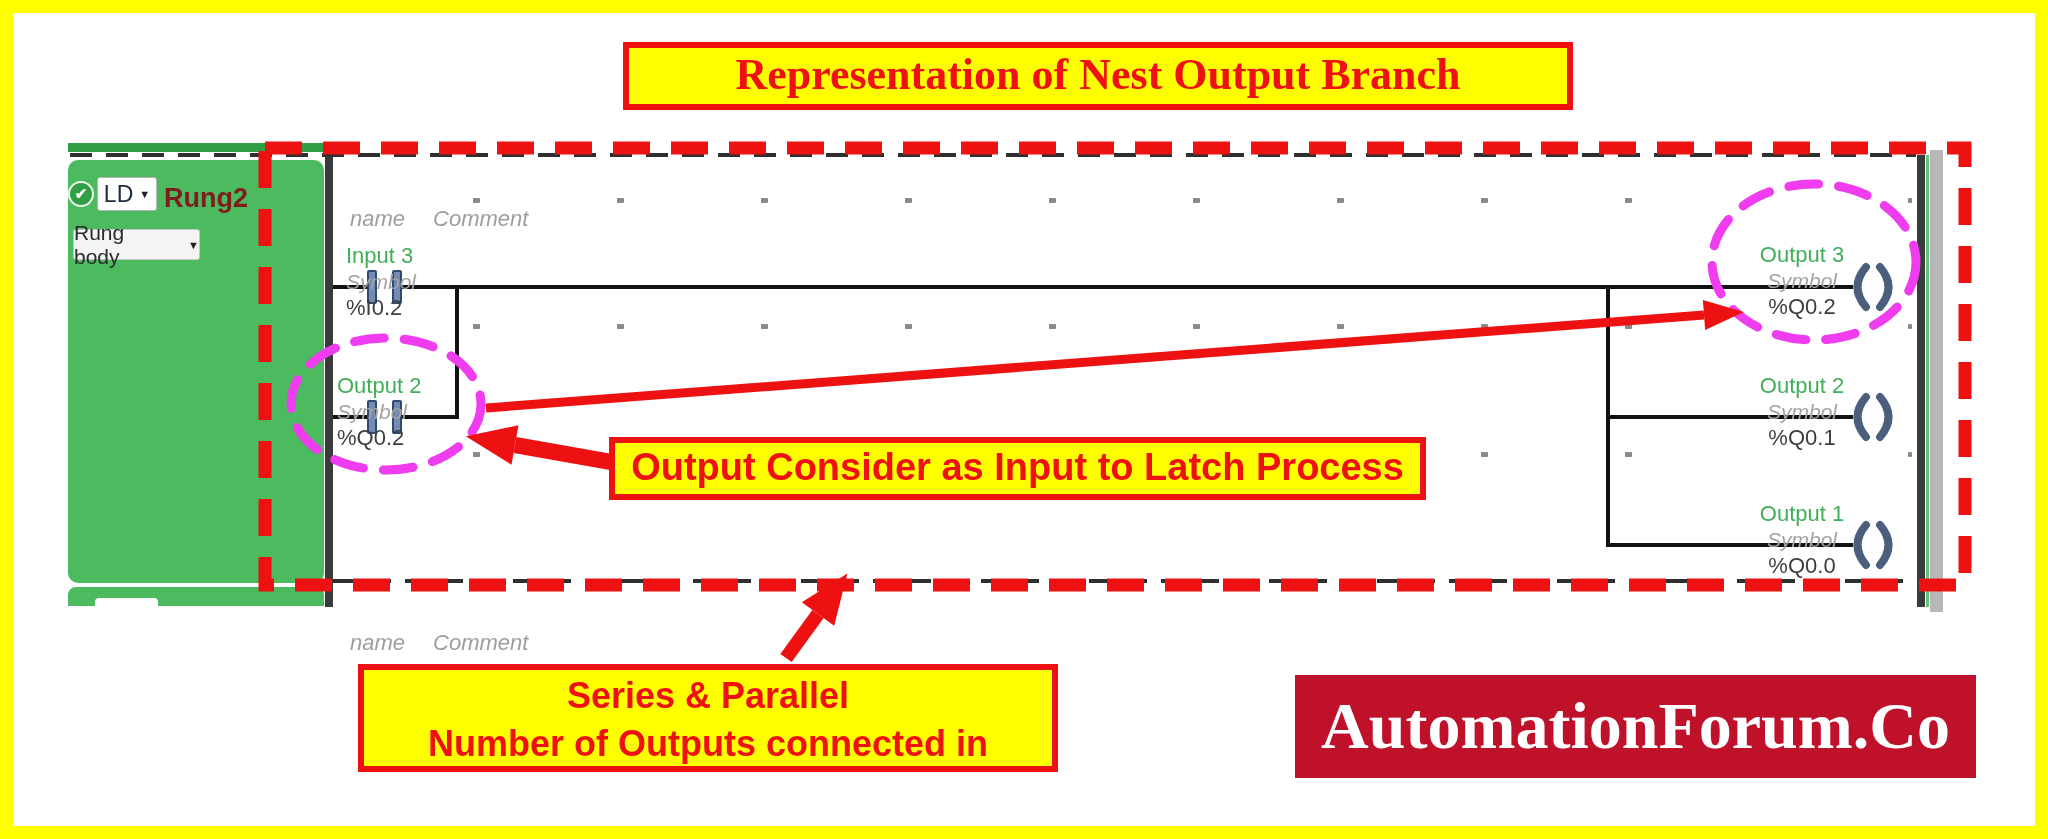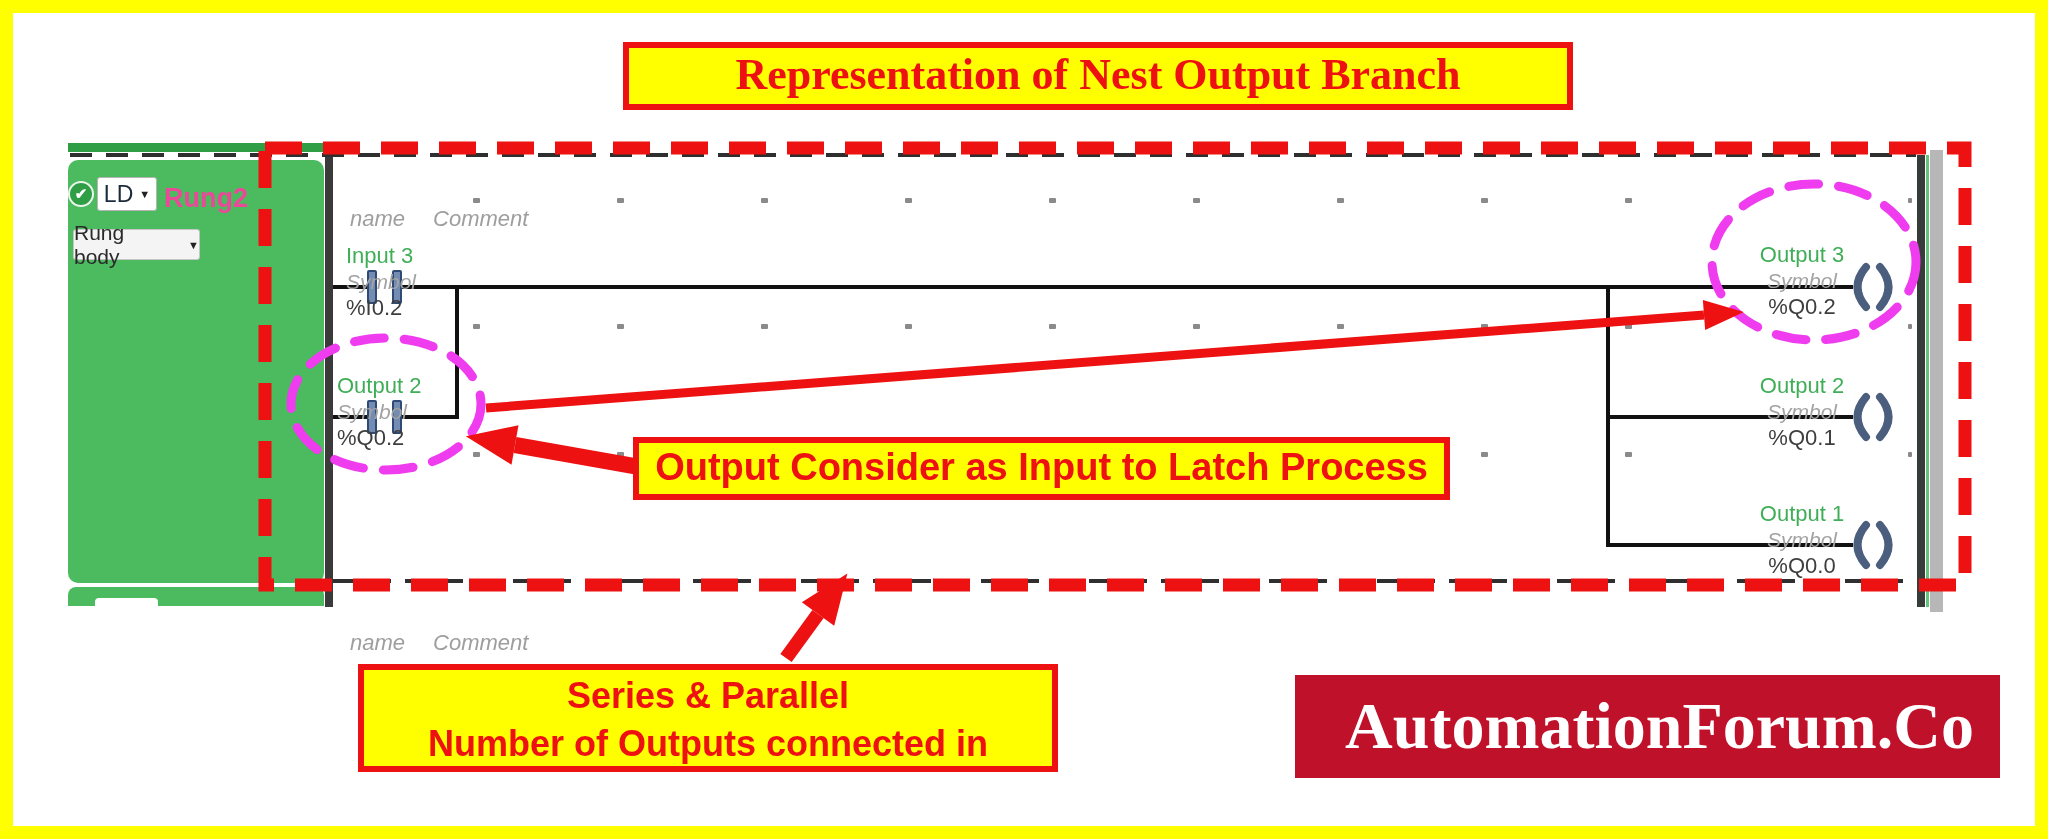--- a/index.html
+++ b/index.html
@@ -7,39 +7,39 @@
          font-family:"Liberation Sans",sans-serif;}
   .frame-border{position:absolute;inset:0;border:13px solid #ffff00;pointer-events:none;z-index:10;}
   .abs{position:absolute;}
 
   
   .title-box{left:623px;top:42px;width:950px;height:68px;background:#ffff00;border:6px solid #ee1111;
              box-sizing:border-box;text-align:center;line-height:54px;font-family:"Liberation Serif",serif;
              font-weight:bold;font-size:44px;color:#ee1111;z-index:6;}
   .callout{background:#ffff00;border:6px solid #ee1111;box-sizing:border-box;color:#ee1111;
            font-weight:bold;text-align:center;z-index:6;}
-  .callout1{left:633px;top:437px;width:817px;height:63px;font-size:38px;line-height:49px;}
+  .callout1{left:609px;top:437px;width:817px;height:63px;font-size:38px;line-height:49px;}
   .callout2{left:358px;top:664px;width:700px;height:108px;font-size:36px;line-height:48px;padding-top:2px;}
   .banner{left:1295px;top:675px;width:681px;height:103px;background:#c0112b;color:#ffffff;
           font-family:"Liberation Serif",serif;font-weight:bold;font-size:66px;text-align:center;
-          line-height:101px;z-index:6;padding-left:24px;}
+          line-height:101px;z-index:6;}
 
   
   .rung-strip{left:68px;top:143px;width:256px;height:9px;background:#2f9e45;z-index:1;}
   .rung-panel{left:68px;top:160px;width:256px;height:423px;background:#4cba5e;border-radius:10px;z-index:1;}
   .rung-sliver{left:68px;top:587px;width:256px;height:19px;background:#4cba5e;border-radius:8px 8px 0 0;z-index:1;}
   .sliver-notch{left:95px;top:598px;width:63px;height:8px;background:#ffffff;border-radius:4px 4px 0 0;z-index:2;}
   .status-check{left:68px;top:181px;width:26px;height:26px;border-radius:50%;background:#2f9e45;
                 border:2px solid rgba(255,255,255,.9);box-sizing:border-box;color:#fff;font-size:15px;
                 font-weight:bold;text-align:center;line-height:22px;z-index:3;}
   .ld-select{left:97px;top:177px;width:60px;height:34px;background:#ffffff;border:1px solid #b5b5b5;
              border-radius:3px;box-sizing:border-box;z-index:3;display:flex;align-items:center;
              justify-content:center;gap:6px;font-size:23px;color:#1b2a3a;}
   .dd-arrow{font-size:11px;color:#222;}
-  .rung-name{left:164px;top:183px;font-size:27px;font-weight:bold;color:#ec4899;z-index:3;}
+  .rung-name{left:164px;top:183px;font-size:27px;font-weight:bold;color:#7f1d1d;z-index:3;}
   .body-select{left:73px;top:229px;width:127px;height:31px;background:#f4f4f4;border:1px solid #c6c6c6;
                border-radius:3px;box-sizing:border-box;z-index:3;display:flex;align-items:center;
                justify-content:center;gap:13px;font-size:21px;color:#2a2a2a;}
 
   
   .rail-left{left:325px;top:155px;width:8px;height:452px;background:#3a3a3a;z-index:2;}
   .rail-right{left:1917px;top:155px;width:8px;height:452px;background:#363c38;z-index:2;}
   .rail-green{left:1926px;top:155px;width:3px;height:452px;background:#64c47e;z-index:2;}
   .scrollbar{left:1930px;top:150px;width:13px;height:462px;background:#b7b7b7;z-index:2;}
 

